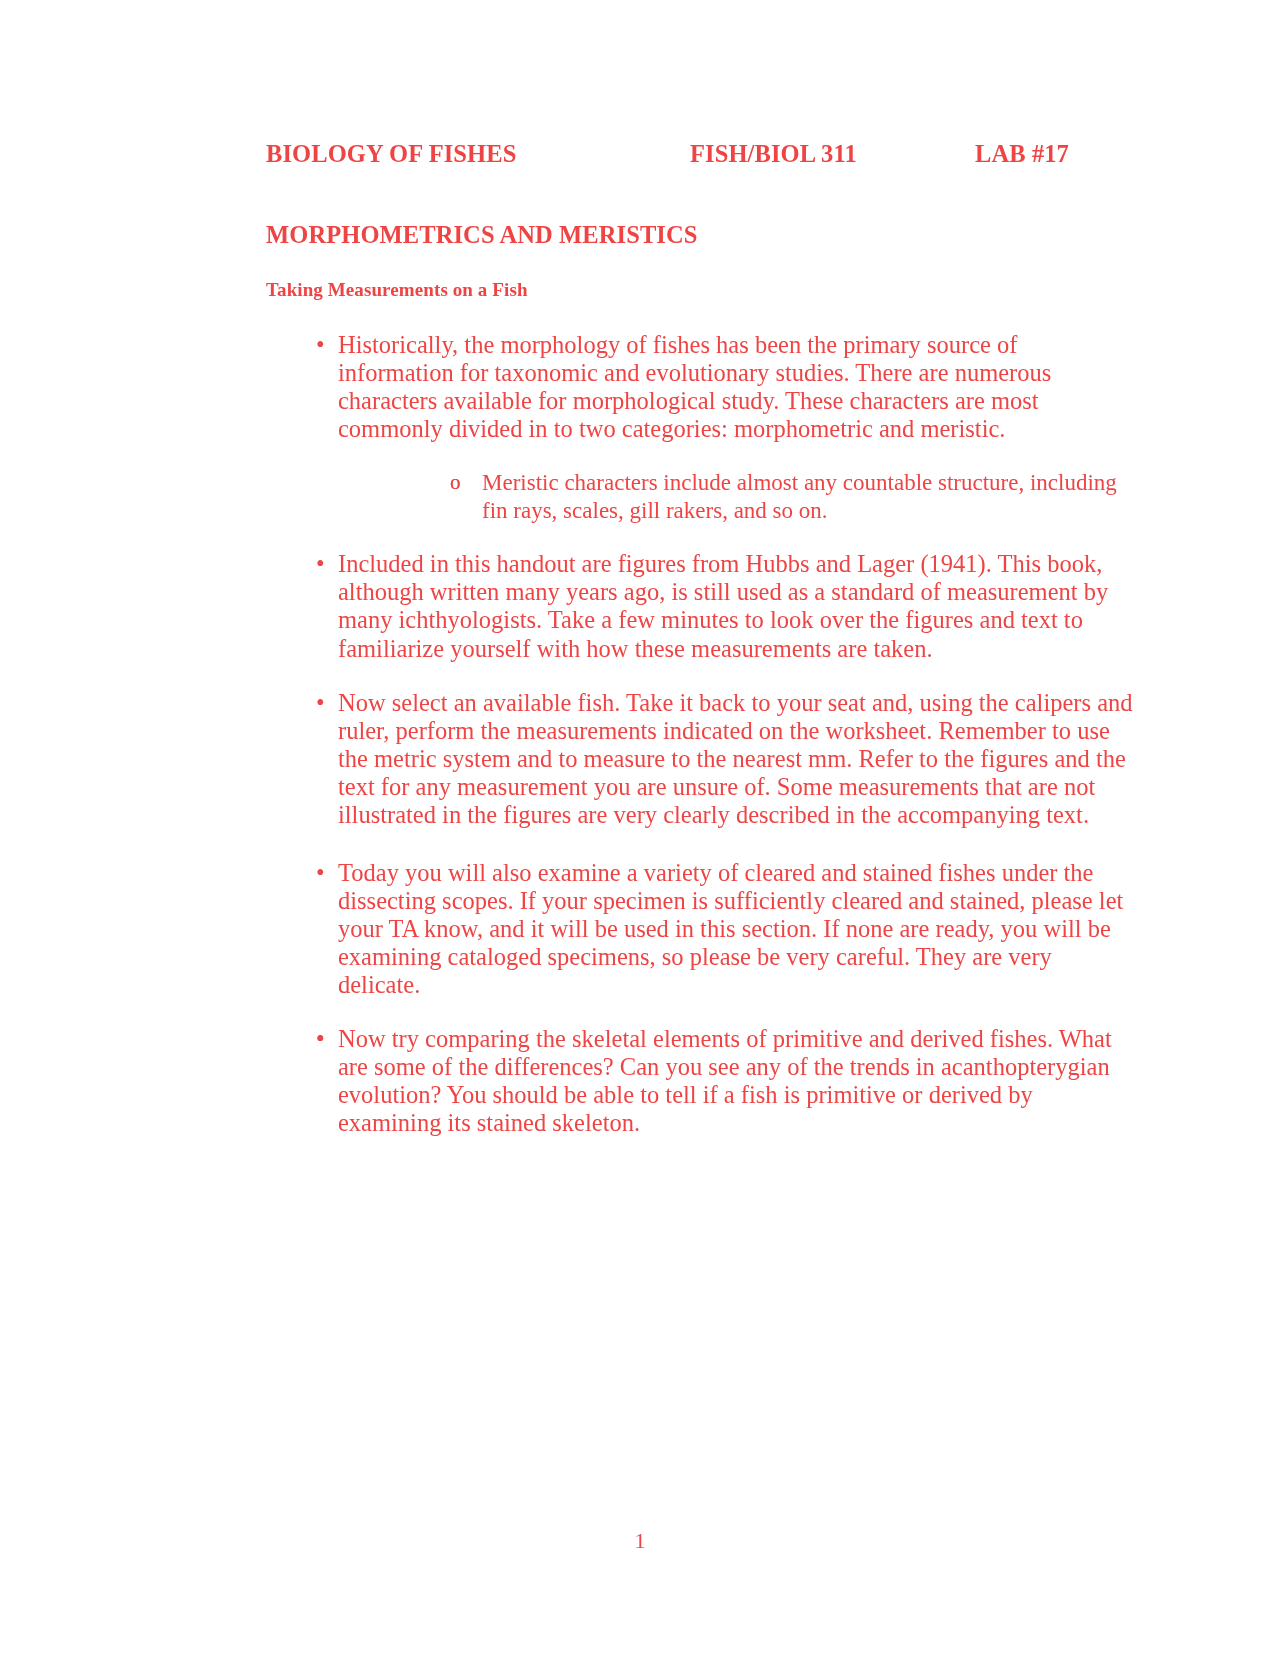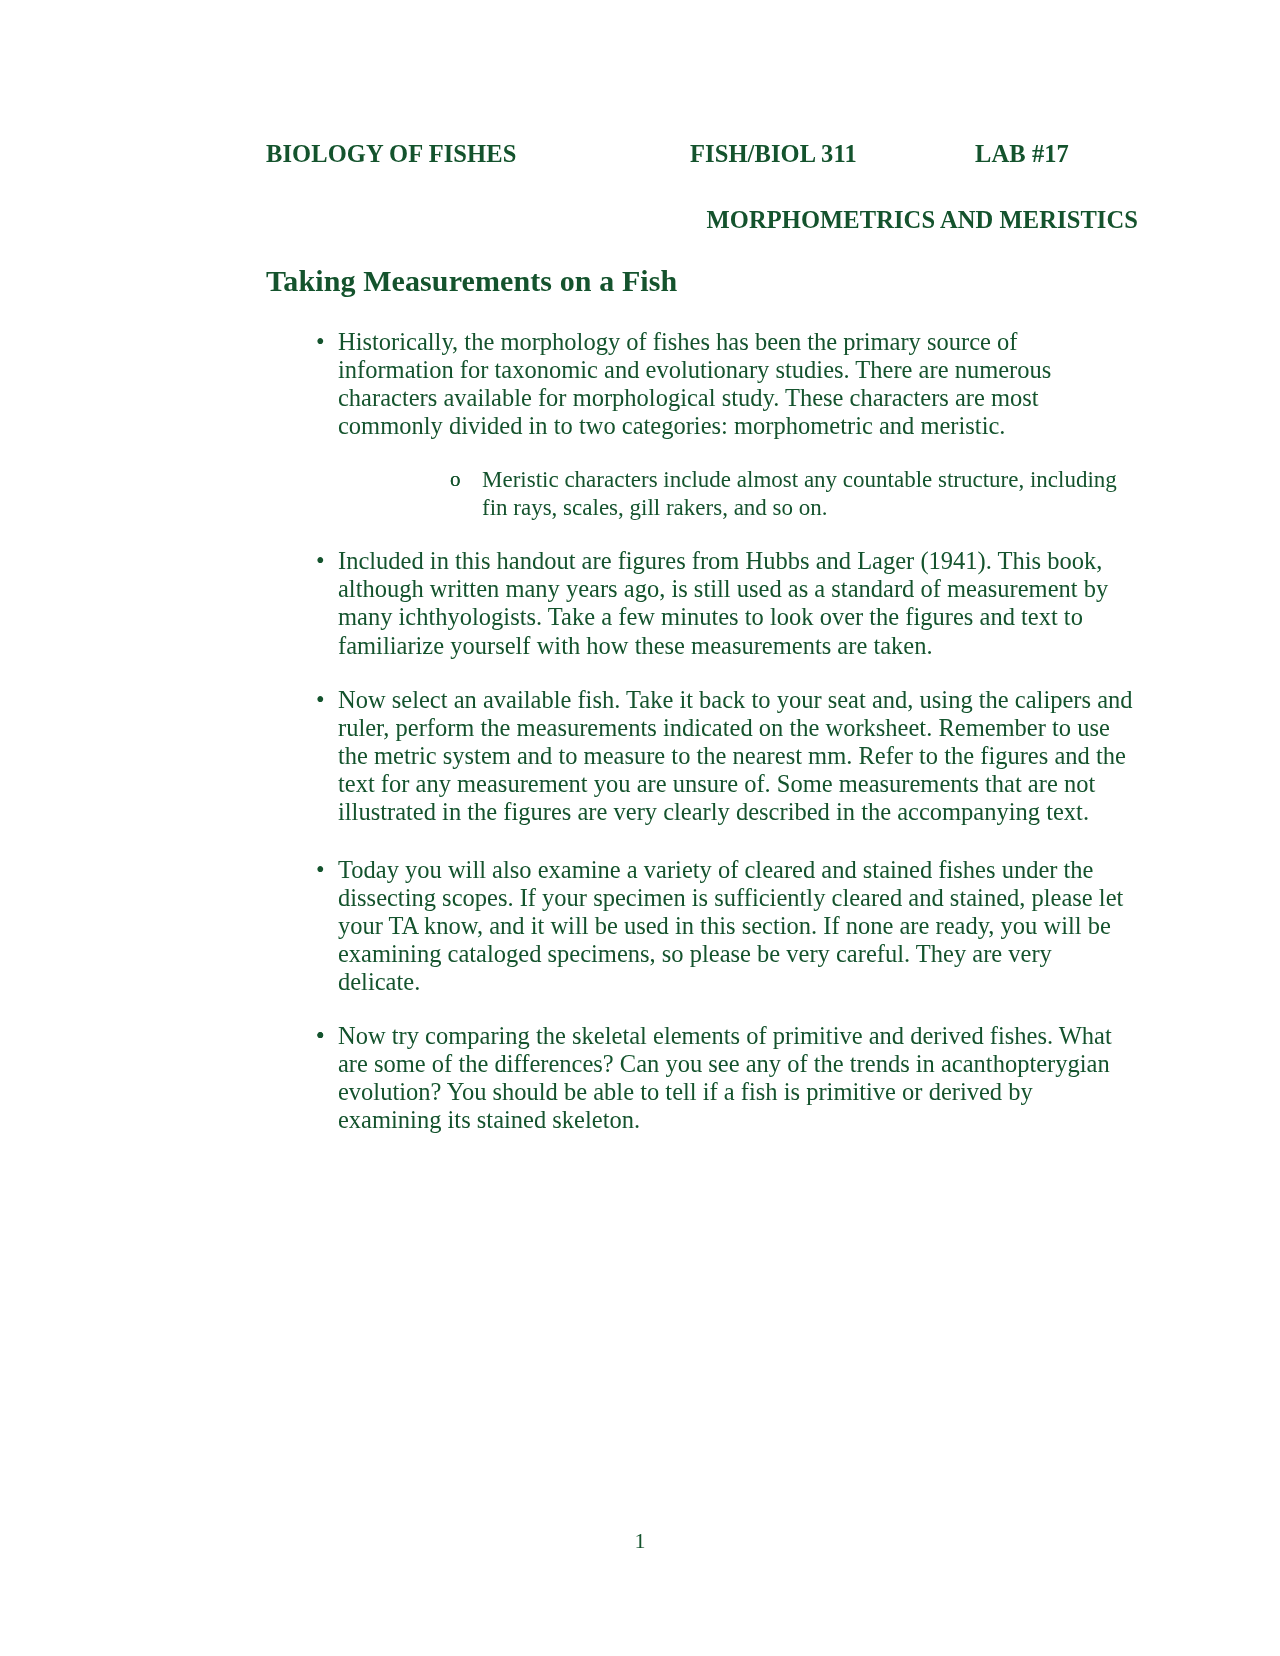--- a/index.html
+++ b/index.html
@@ -9,21 +9,21 @@
     background: #ffffff;
   }
 
   .page {
     position: relative;
     width: 1104px;
     height: 1656px;
     margin: 0 auto;
     background: #ffffff;
     font-family: "Liberation Serif", "DejaVu Serif", serif;
-    color: #14532d;
+    color: #ef4444;
     box-sizing: border-box;
     overflow: hidden;
   }
 
   .content {
     position: absolute;
     left: 178px;
     top: 140px;
     width: 872px;
   }
@@ -51,31 +51,31 @@
     text-align: right;
   }
   .header-row .h-lab {
     position: absolute;
     left: 709px;
     top: 0;
     white-space: nowrap;
   }
 
   .doc-title {
-    text-align: right;
+    text-align: left;
     font-weight: bold;
     font-size: 24.5px;
-    margin-top: 32px;
+    margin-top: 47px;
     letter-spacing: 0.1px;
   }
 
   
   .section-heading {
     font-weight: bold;
-    font-size: 30px;
+    font-size: 19px;
     margin-top: 30px;
     letter-spacing: 0.1px;
   }
 
   
   .bullets {
     margin: 0;
     padding: 0;
     list-style: none;
   }

